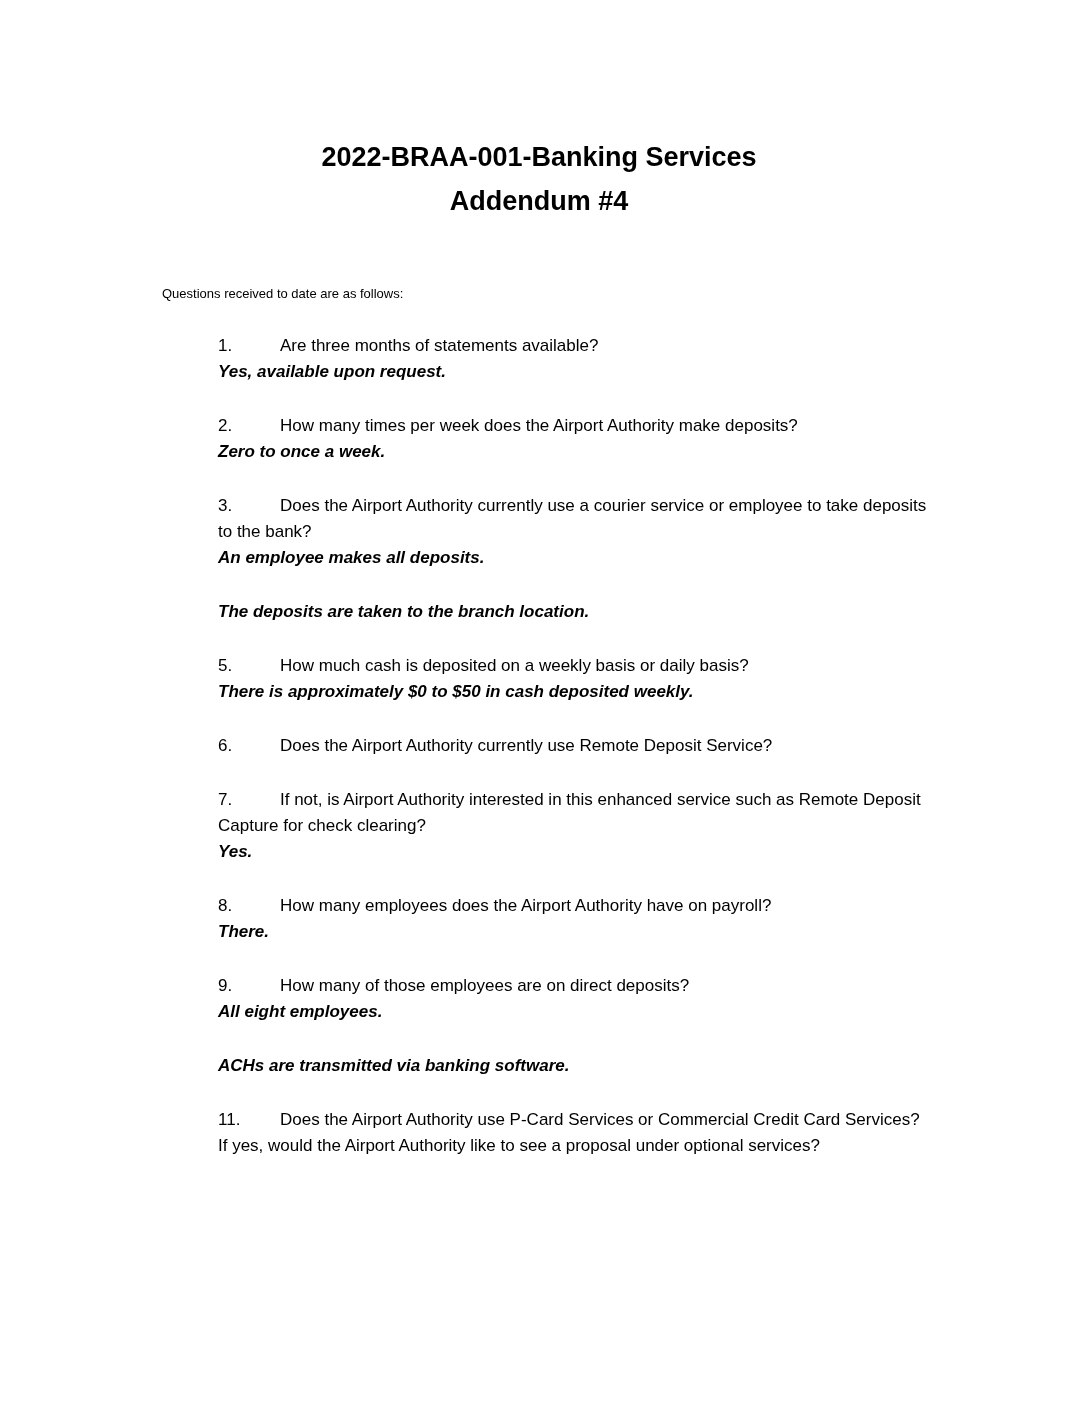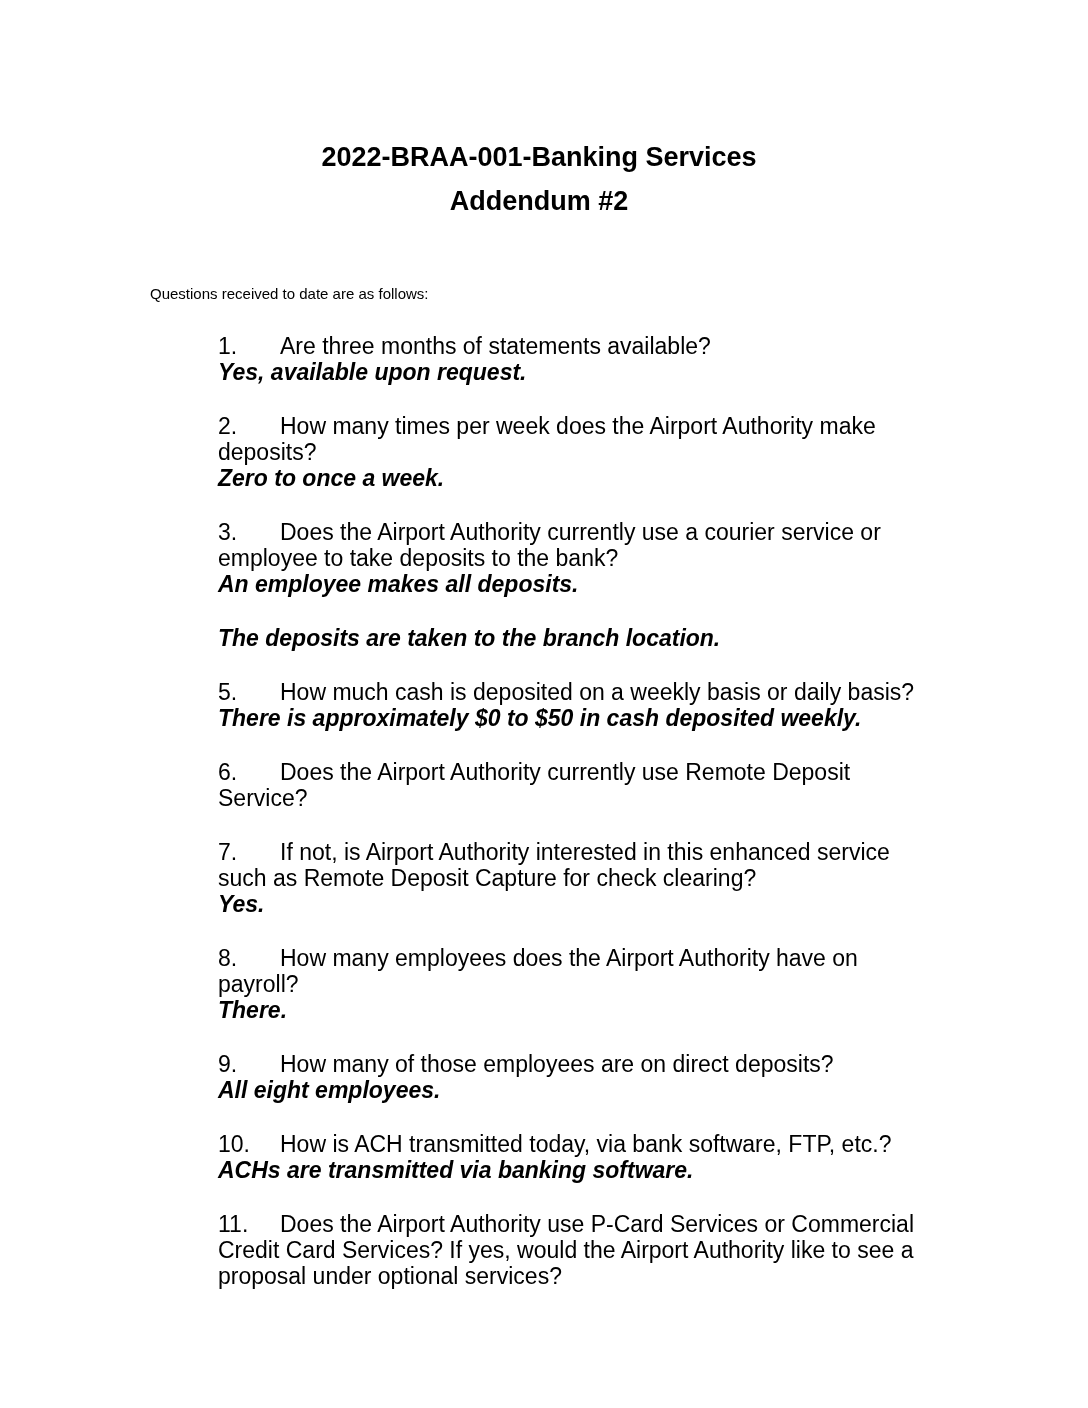--- a/index.html
+++ b/index.html
@@ -22,30 +22,30 @@
     background: #ffffff;
   }
   .title {
     text-align: center;
     font-weight: bold;
     font-size: 27px;
     line-height: 44px;
     margin: 0 0 58px 0;
   }
   .intro {
-    font-size: 15px;
+    font-size: 13px;
     line-height: 26px;
-    margin: 0 0 26px 0;
+    margin: 0 0 26px 12px;
   }
   .qa-list {
     margin: 0;
   }
   .qa-item {
     margin: 0 0 28px 68px;
-    font-size: 23px;
+    font-size: 17px;
     line-height: 26px;
   }
   .qa-question {
     margin: 0;
   }
   .qnum {
     display: inline-block;
     width: 62px;
   }
   .qa-answer {
@@ -57,21 +57,21 @@
     display: none;
   }
 </style>
 </head>
 <body>
 
 <div class="page">
 
   <h1 class="title">
     <span>2022-BRAA-001-Banking Services</span><br>
-    <span>Addendum #2</span>
+    <span>Addendum #4</span>
   </h1>
 
   <p class="intro">Questions received to date are as follows:</p>
 
   <div class="qa-list">
 
     <div class="qa-item">
       <p class="qa-question"><span class="qnum">1.</span><span>Are three months of statements available?</span></p>
       <p class="qa-answer">Yes, available upon request.</p>
     </div>
@@ -108,21 +108,20 @@
       <p class="qa-question"><span class="qnum">8.</span><span>How many employees does the Airport Authority have on payroll?</span></p>
       <p class="qa-answer">There.</p>
     </div>
 
     <div class="qa-item">
       <p class="qa-question"><span class="qnum">9.</span><span>How many of those employees are on direct deposits?</span></p>
       <p class="qa-answer">All eight employees.</p>
     </div>
 
     <div class="qa-item">
-      <p class="qa-question"><span class="qnum">10.</span><span>How is ACH transmitted today, via bank software, FTP, etc.?</span></p>
       <p class="qa-answer">ACHs are transmitted via banking software.</p>
     </div>
 
     <div class="qa-item">
       <p class="qa-question"><span class="qnum">11.</span><span>Does the Airport Authority use P-Card Services or Commercial Credit Card Services? If yes, would the Airport Authority like to see a proposal under optional services?</span></p>
 
     </div>
 
   </div>
 

